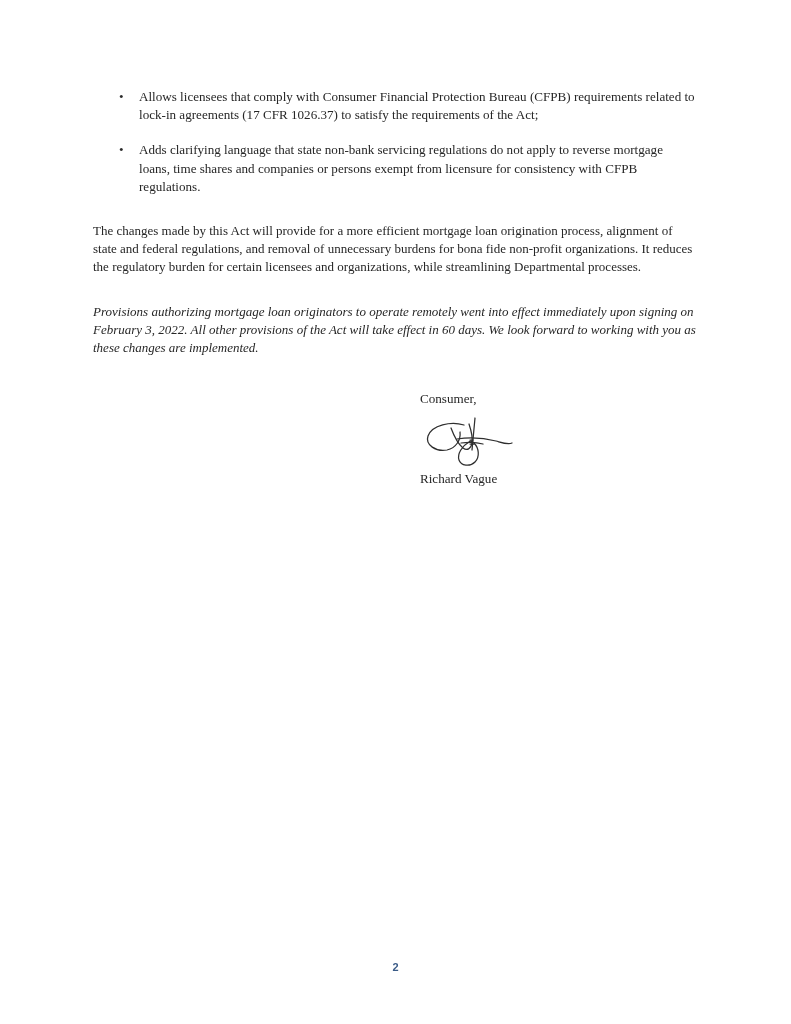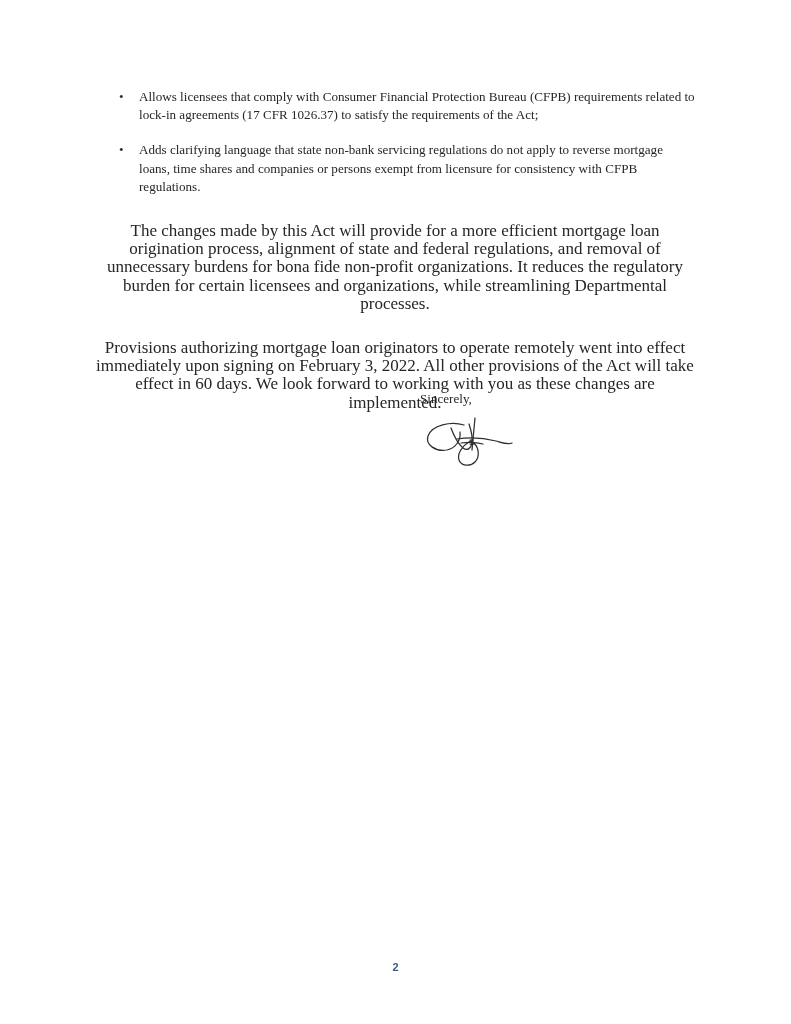--- a/index.html
+++ b/index.html
@@ -57,32 +57,33 @@
     line-height: 18.2px;
     color: #2b2b2b;
   }
 
   .bullet-text {
     display: block;
   }
 
   
   .body-paragraph {
-    font-size: 17px;
+    font-size: 13px;
     line-height: 18.2px;
     margin: 0;
-    text-align: center;
+    text-align: left;
   }
 
   #para-1 {
     margin-top: 26px;
   }
 
   #para-2 {
     margin-top: 26px;
+    font-style: italic;
   }
 
   
   #signature-block {
     position: absolute;
     left: 420px;
     top: 390px;
     width: 300px;
   }
 
@@ -142,21 +143,21 @@
     </ul>
 
     <p class="body-paragraph" id="para-1">The changes made by this Act will provide for a more efficient mortgage loan origination process, alignment of state and federal regulations, and removal of unnecessary burdens for bona fide non-profit organizations. It reduces the regulatory burden for certain licensees and organizations, while streamlining Departmental processes.</p>
 
     <p class="body-paragraph" id="para-2">Provisions authorizing mortgage loan originators to operate remotely went into effect immediately upon signing on February 3, 2022. All other provisions of the Act will take effect in 60 days. We look forward to working with you as these changes are implemented.</p>
 
   </div>
 
   <div id="signature-block">
 
-    <p class="sig-line">Sincerely,</p>
+    <p class="sig-line">Consumer,</p>
 
     <div id="signature-mark">
       <svg width="120" height="56" viewBox="0 0 120 56" xmlns="http://www.w3.org/2000/svg">
         <g fill="none" stroke="#2f2f2f" stroke-width="1.25" stroke-linecap="round" stroke-linejoin="round">
 
           <path d="M 44 13 C 31 9, 12 13, 8 24 C 5 33, 16 40, 27 38 C 36 36, 41 28, 40 20"></path>
 
           <path d="M 31 16 C 34 24, 38 32, 43 36 C 47 39, 51 37, 52 31 C 53 25, 51 18, 49 12"></path>
 
           <path d="M 55 6 C 54 16, 53 27, 52 38"></path>
@@ -166,18 +167,19 @@
           <path d="M 41 31 C 48 30, 56 30, 63 32"></path>
 
           <path d="M 49 30 C 42 34, 37 42, 39 48 C 41 54, 50 55, 55 50 C 60 45, 59 36, 54 31 C 52 29, 50 29, 49 30 Z"></path>
 
           <path d="M 50 28 L 53 28"></path>
           <path d="M 50 32 L 54 32"></path>
         </g>
       </svg>
     </div>
 
+    <p class="sig-line" id="signer-name">Richard Vague</p>
 
   </div>
 
   <div id="page-number">2</div>
 
 </div>
 
 </body></html>

